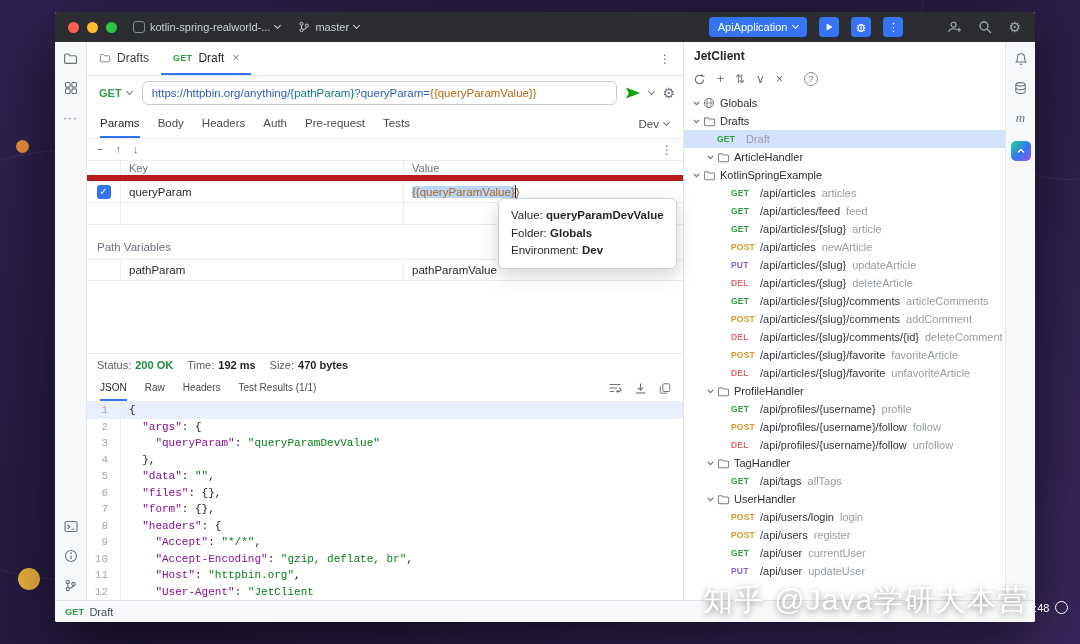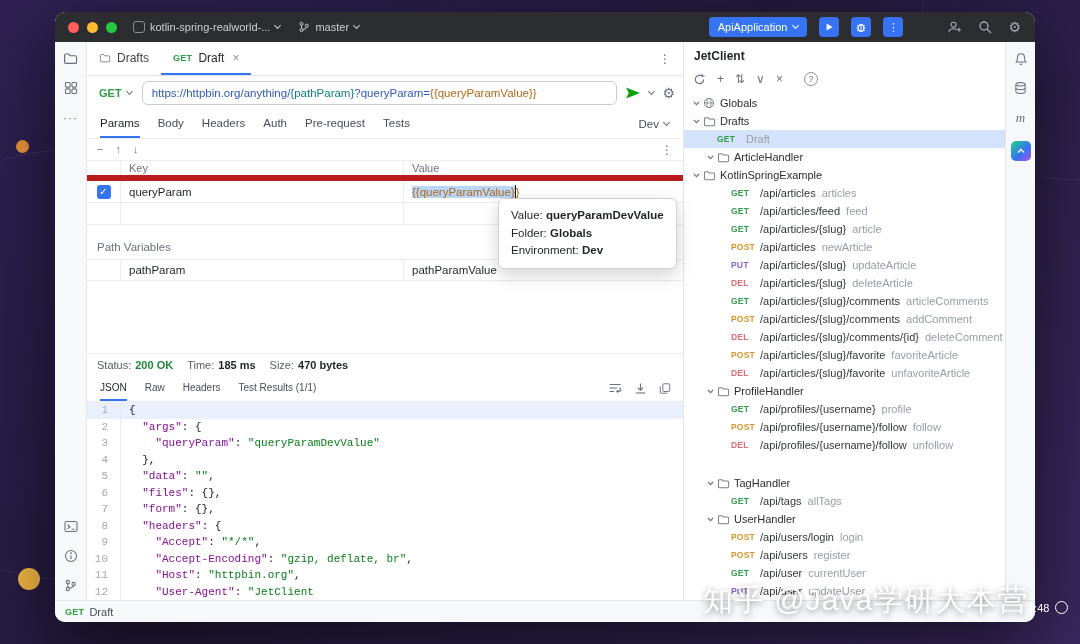--- a/index.html
+++ b/index.html
@@ -1,21 +1,21 @@
 <!DOCTYPE html>
 <html><head>
 <meta charset="utf-8">
 <style>
 *{margin:0;padding:0;box-sizing:border-box}
 html,body{width:1080px;height:644px;overflow:hidden}
 body{position:relative;font-family:"Liberation Sans","DejaVu Sans",sans-serif;background:linear-gradient(135deg,#2e2152 0%,#241a3e 45%,#39285e 100%)}
 .bigc{position:absolute;border-radius:50%;border:1px solid rgba(255,255,255,.07)}
 .dot{position:absolute;border-radius:50%}
 
-.window{position:absolute;left:55px;top:12px;width:980px;height:610px;background:#fff;border-radius:10px;overflow:hidden;box-shadow:0 24px 70px rgba(0,0,0,.55);display:flex;flex-direction:column}
+.window{position:absolute;left:55px;top:12px;width:980px;height:610px;background:#fff;border-radius:2px;overflow:hidden;box-shadow:0 24px 70px rgba(0,0,0,.55);display:flex;flex-direction:column}
 
 .titlebar{height:30px;background:#2b2d30;display:flex;align-items:center;flex:none;color:#ced0d6;font-size:11px;white-space:nowrap}
 .traffic{display:flex;gap:8px;margin-left:13px}
 .tl{width:11px;height:11px;border-radius:50%;display:inline-block}
 .tl.red{background:#ff5f57}.tl.yel{background:#febc2e}.tl.grn{background:#28c840}
 .tb-item{display:flex;align-items:center;gap:5px;cursor:default}
 .proj{margin-left:16px}.branch{margin-left:18px}
 .proj-icon{width:12px;height:12px;border:1px solid #8a8d93;border-radius:3px;display:inline-block}
 .chv{width:5px;height:5px;border-right:1.4px solid currentColor;border-bottom:1.4px solid currentColor;transform:rotate(45deg);display:inline-block;margin-top:-3px}
 .chv.grey{color:#6c707e}
@@ -325,21 +325,21 @@
             <span class="t-val">pathParamValue</span>
           </div>
         </div>
 
       <div class="flexspace"></div>
 
       <div class="statusline">
         <span class="sl-label">Status:</span>
         <span class="sl-status">200 OK</span>
         <span class="sl-label">Time:</span>
-        <span class="sl-value">185 ms</span>
+        <span class="sl-value">192 ms</span>
         <span class="sl-label">Size:</span>
         <span class="sl-value">470 bytes</span>
       </div>
 
       <div class="resptabs">
         <div class="tabs">
             <div class="tab active">JSON</div>
             <div class="tab">Raw</div>
             <div class="tab">Headers</div>
             <div class="tab">Test Results (1/1)</div>
@@ -532,21 +532,21 @@
           <div class="tree-row" style="padding-left: 47px;">
             <span class="tr-method m-post">POST</span>
             <span class="tr-path">/api/profiles/{username}/follow</span>
             <span class="tr-name">follow</span>
           </div>
           <div class="tree-row" style="padding-left: 47px;">
             <span class="tr-method m-del">DEL</span>
             <span class="tr-path">/api/profiles/{username}/follow</span>
             <span class="tr-name">unfollow</span>
           </div>
-          <div class="tree-row" style="padding-left: 20px; margin-top: 20px;">
+          <div class="tree-row" style="padding-left: 20px;">
             <span class="tr-chev">
               <svg width="9" height="9" viewBox="0 0 10 10">
                 <path d="M2 3.2 L5 6.4 L8 3.2" fill="none" stroke="#6c707e" stroke-width="1.3"></path>
               </svg>
             </span>
             <span class="tr-icon">
               <svg width="13" height="11" viewBox="0 0 14 12">
                 <path d="M1.5 3 Q1.5 1.8 2.7 1.8 H5.2 L6.6 3.4 H11.4 Q12.6 3.4 12.6 4.6 V9.4 Q12.6 10.6 11.4 10.6 H2.7 Q1.5 10.6 1.5 9.4 Z" fill="none" stroke="#7a7e87" stroke-width="1.1"></path>
               </svg>
             </span>

